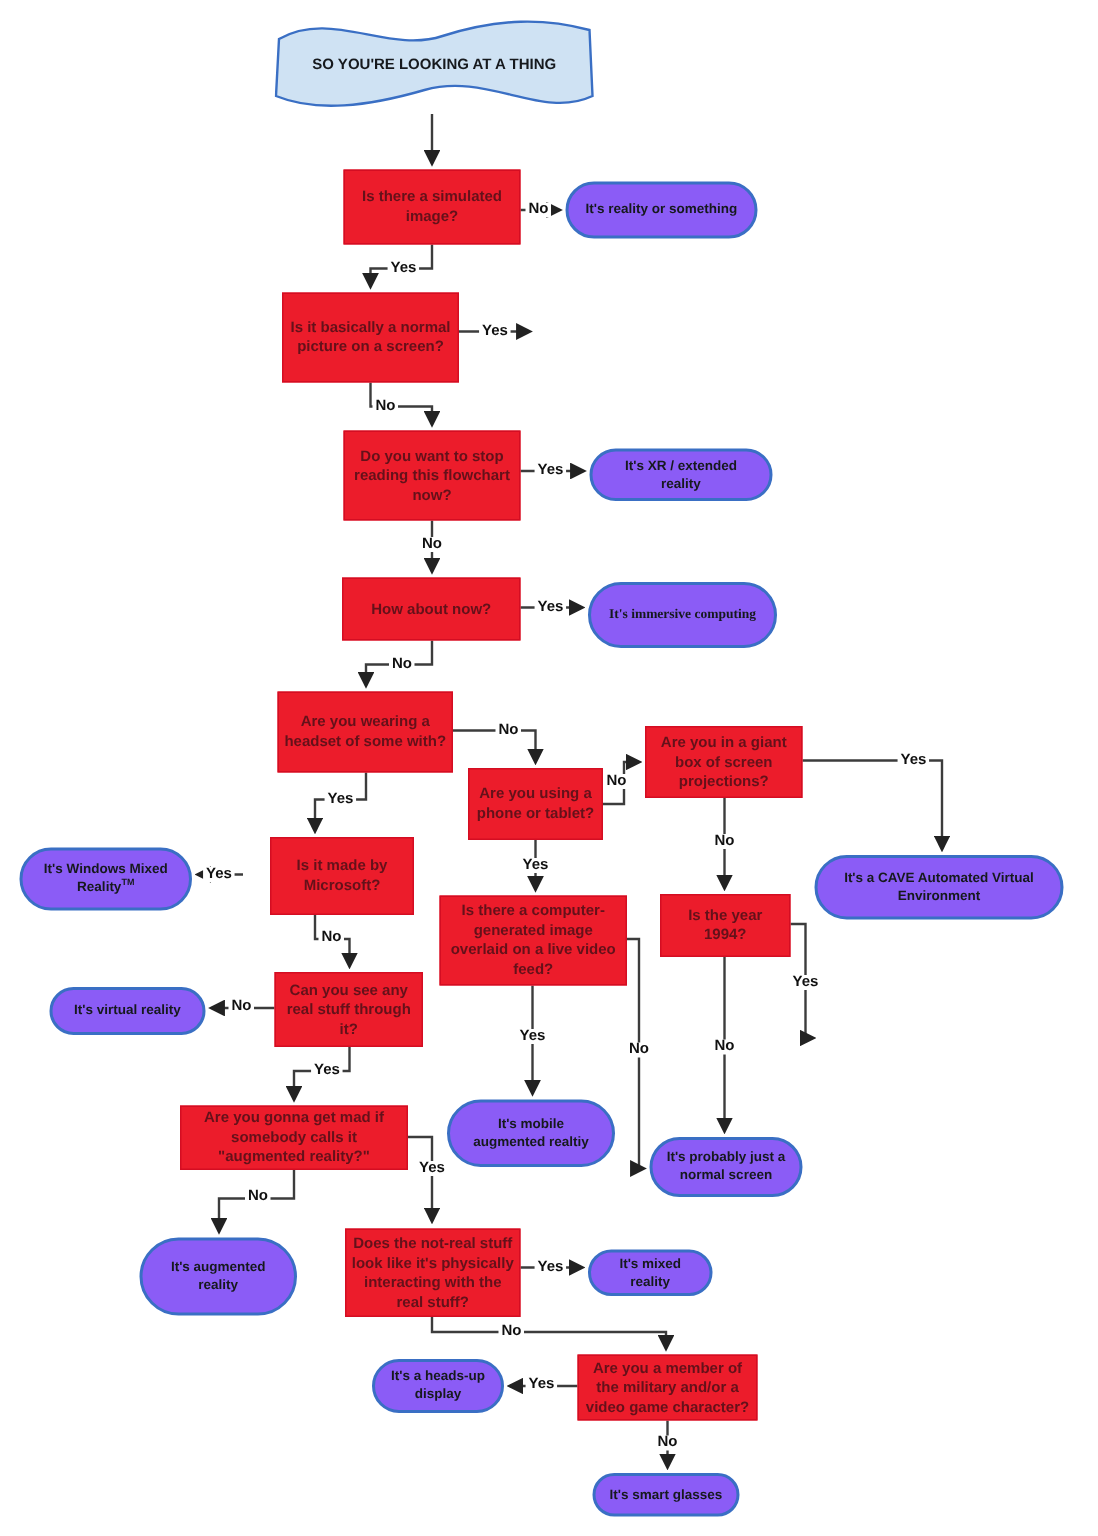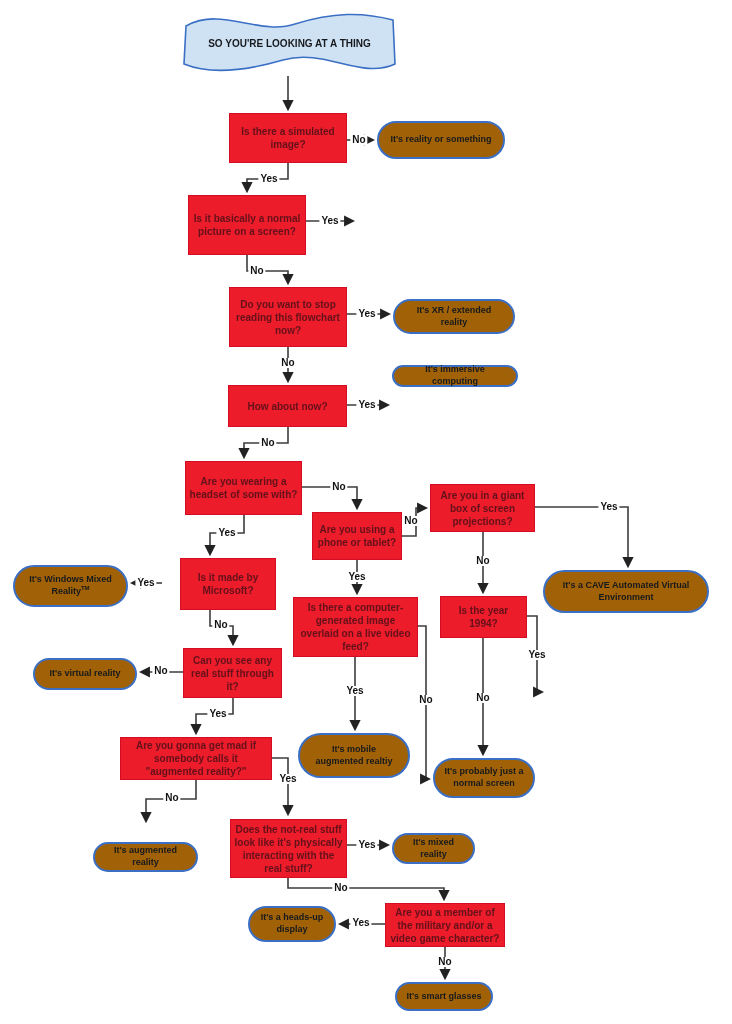--- a/index.html
+++ b/index.html
@@ -10,21 +10,21 @@
   #wires{position:absolute;left:0;top:0;width:732px;height:1024px;}
   .node{
     position:absolute;display:flex;align-items:center;justify-content:center;
     text-align:center;box-sizing:border-box;font-weight:bold;line-height:1.3;
   }
   .decision{
     background:#ec1c2b;border:1px solid #d40d22;color:#64111a;
     font-size:10px;padding:2px 3px;
   }
   .terminal{
-    background:#a16207;border:2px solid #3a6fc4;border-radius:999px;color:#16191d;
+    background:#8b5cf6;border:2px solid #3a6fc4;border-radius:999px;color:#16191d;
     font-size:9px;padding:2px 8px;
   }
   .elabel{
     position:absolute;transform:translate(-50%,-50%);
     font-size:10px;font-weight:bold;color:#111;background:#ffffff;
     padding:0 2px;line-height:1;white-space:nowrap;
   }
   #banner{position:absolute;left:183px;top:8px;width:213px;height:70px;}
   #banner svg{position:absolute;left:0;top:0;}
   #banner .banner-text{
@@ -127,39 +127,39 @@
   <div class="node decision" style="left:385px;top:903px;width:120px;height:44px;">
       <span>Are you a member of the military and/or a video game character?</span>
     </div>
 
   <div class="node terminal" style="left:377px;top:121px;width:128px;height:38px;">
       <span>It's reality or something</span>
     </div>
   <div class="node terminal" style="left:393px;top:299px;width:122px;height:35px;">
       <span>It's XR / extended reality</span>
     </div>
-  <div class="node terminal" style="left:392px;top:365px;width:126px;height:22px;">
+  <div class="node terminal" style="left:392px;top:388px;width:126px;height:44px;font-family:Liberation Serif, serif;">
       <span>It's immersive computing</span>
     </div>
   <div class="node terminal" style="left:543px;top:570px;width:166px;height:43px;">
       <span>It's a CAVE Automated Virtual Environment</span>
     </div>
   <div class="node terminal" style="left:13px;top:565px;width:115px;height:42px;">
       <span><span>It's Windows Mixed Reality</span><sup class="tm">TM</sup></span>
     </div>
   <div class="node terminal" style="left:33px;top:658px;width:104px;height:32px;">
       <span>It's virtual reality</span>
     </div>
   <div class="node terminal" style="left:298px;top:733px;width:112px;height:45px;">
       <span>It's mobile augmented realtiy</span>
     </div>
   <div class="node terminal" style="left:433px;top:758px;width:102px;height:40px;">
       <span>It's probably just a normal screen</span>
     </div>
-  <div class="node terminal" style="left:93px;top:825px;width:105px;height:30px;margin-top:17px;">
+  <div class="node terminal" style="left:93px;top:825px;width:105px;height:52px;">
       <span>It's augmented reality</span>
     </div>
   <div class="node terminal" style="left:392px;top:833px;width:83px;height:31px;">
       <span>It's mixed reality</span>
     </div>
   <div class="node terminal" style="left:248px;top:906px;width:88px;height:36px;">
       <span>It's a heads-up display</span>
     </div>
   <div class="node terminal" style="left:395px;top:982px;width:98px;height:29px;">
       <span>It's smart glasses</span>

